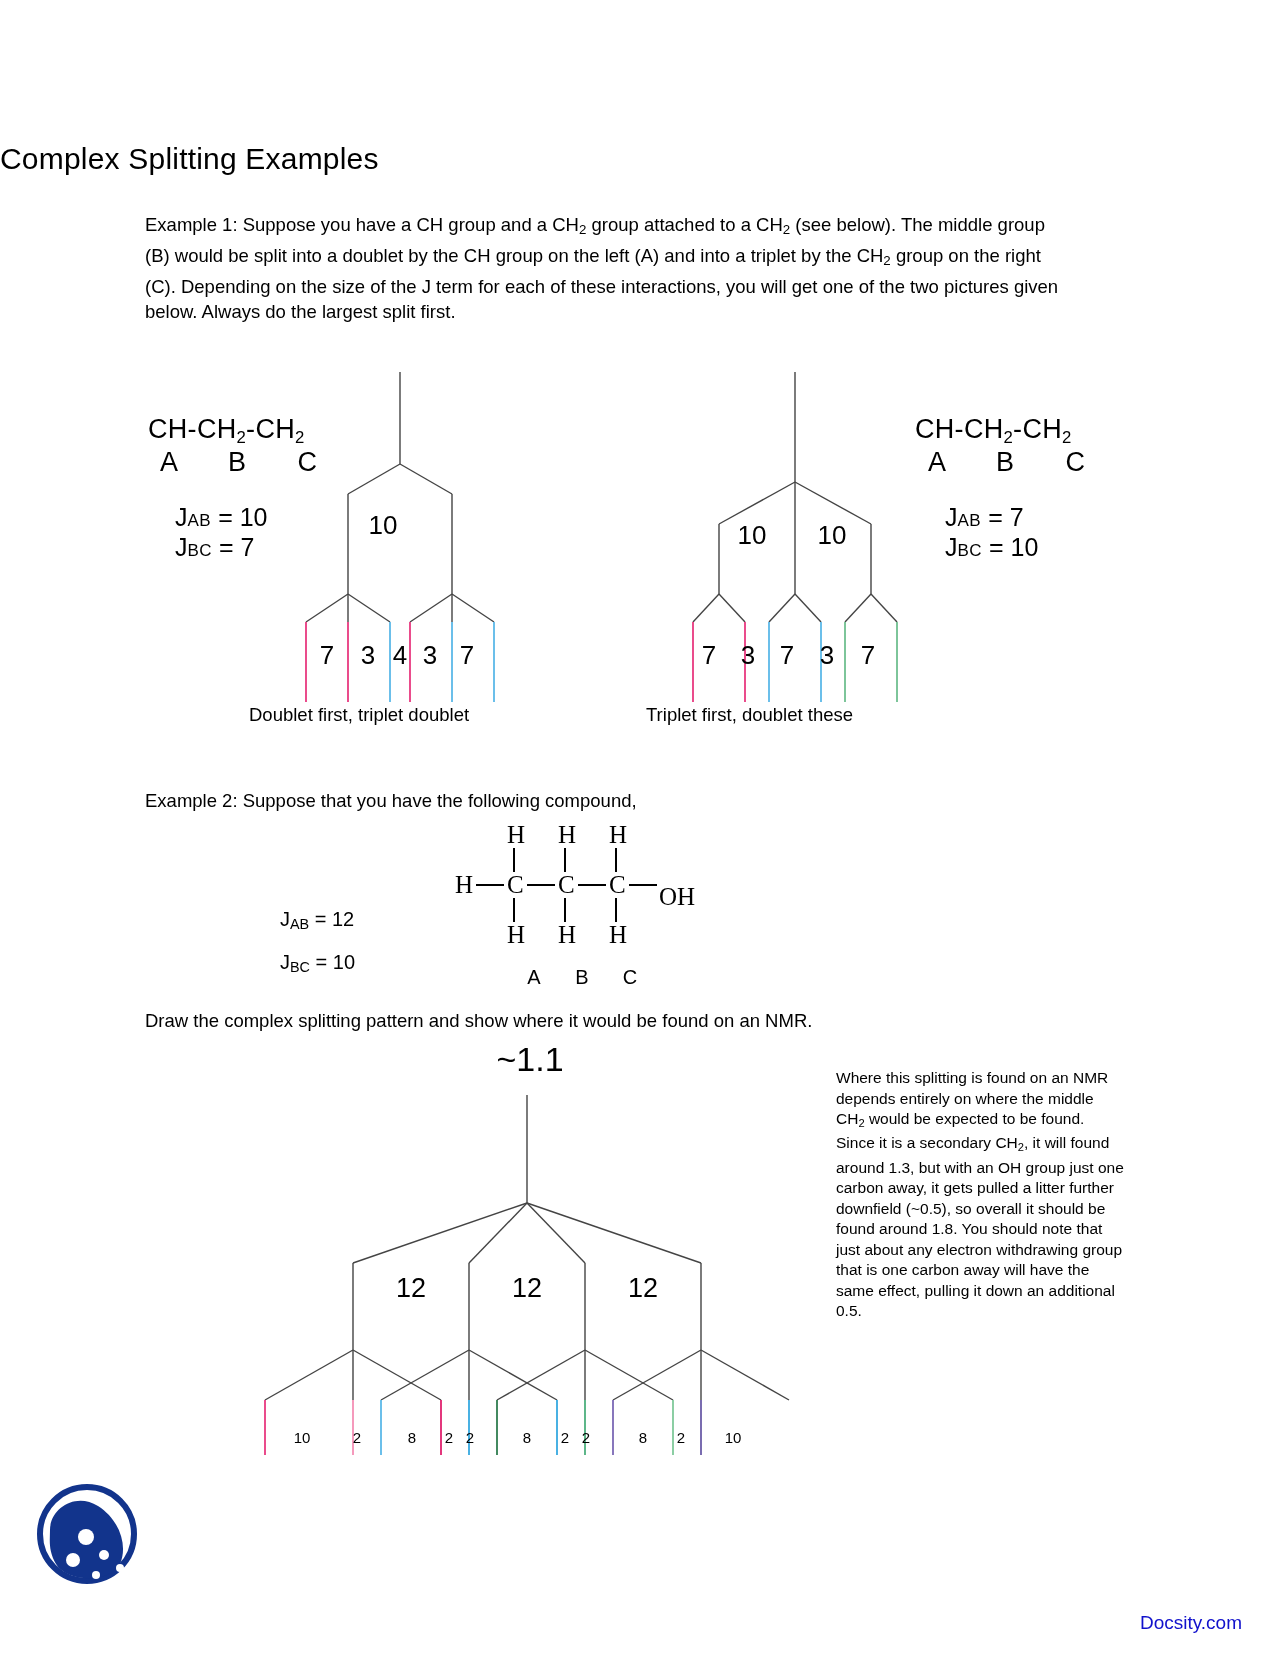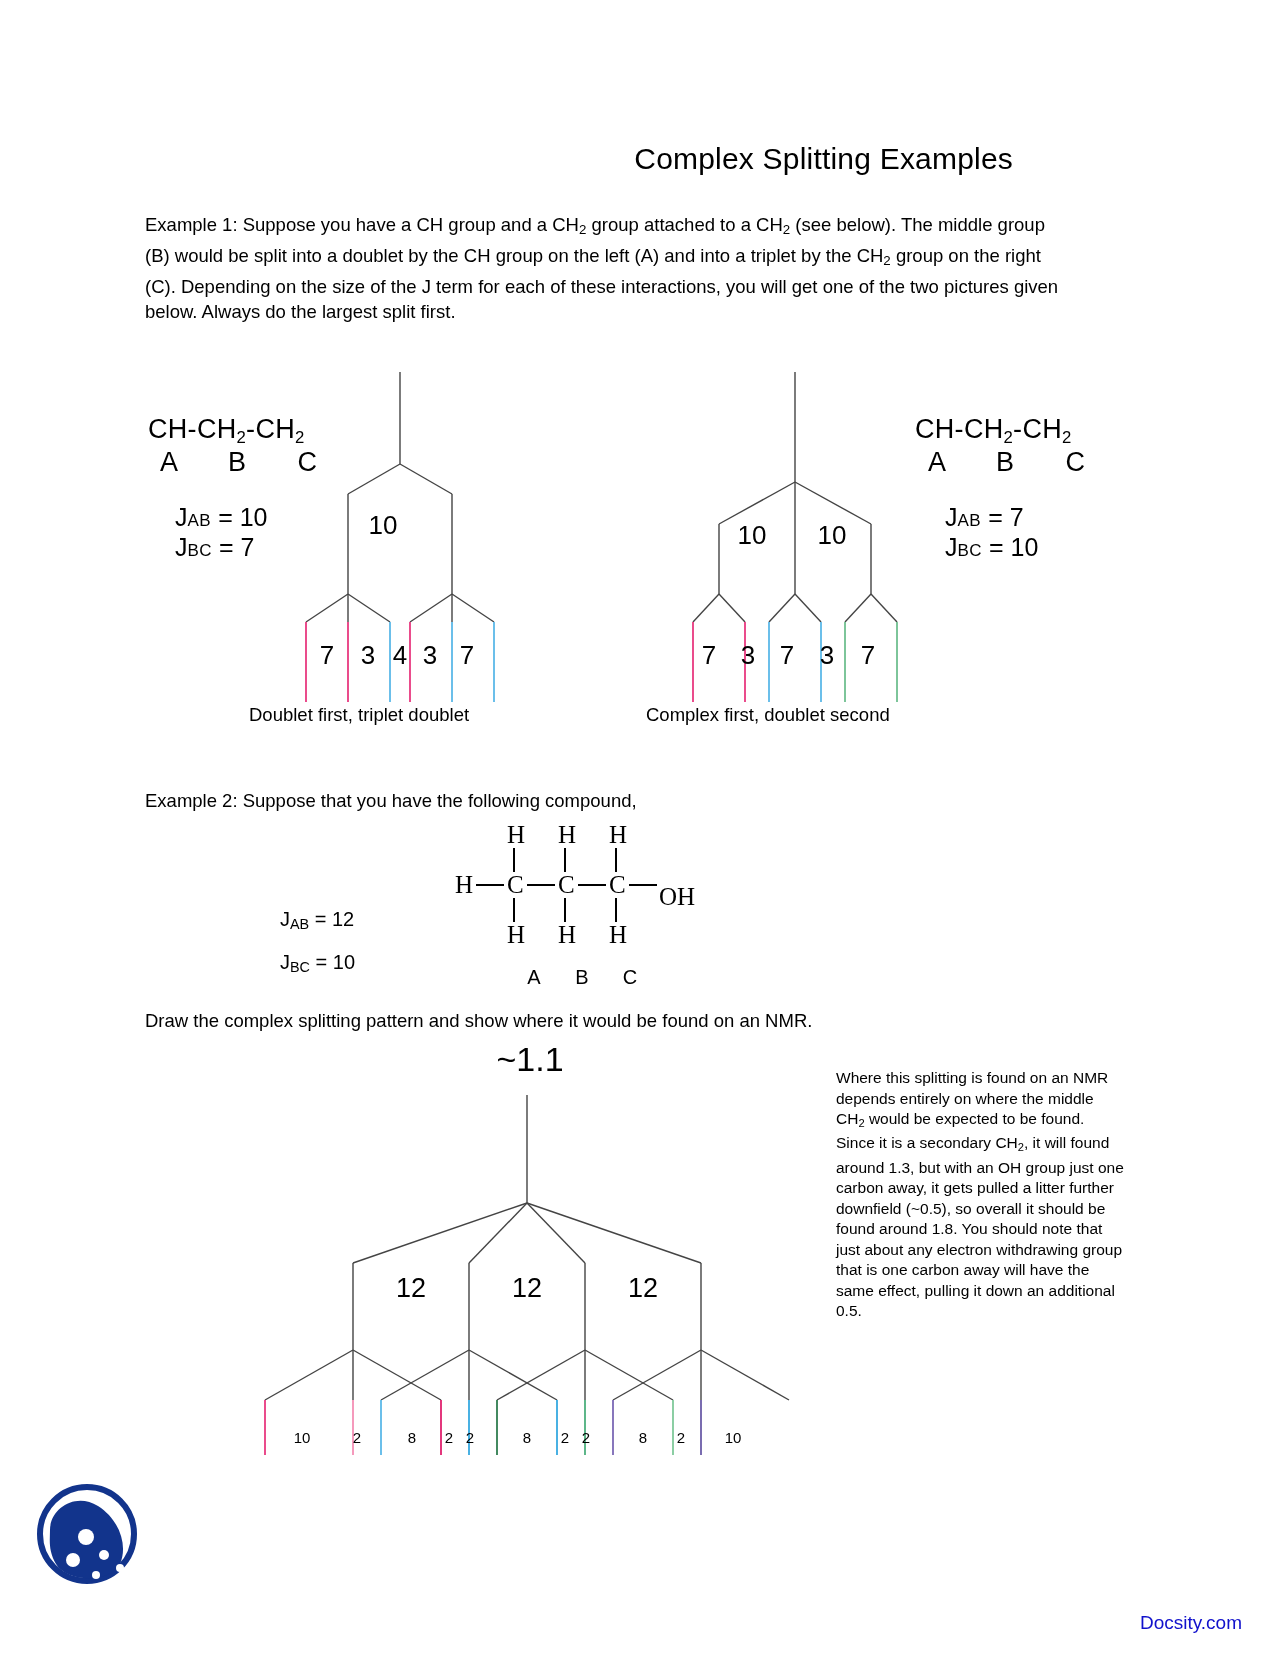--- a/index.html
+++ b/index.html
@@ -7,21 +7,21 @@
     width:1280px; height:1656px; position:relative;
     background:#ffffff;
     font-family:"Liberation Sans", sans-serif;
     color:#000;
     overflow:hidden;
   }
   .abs { position:absolute; }
 
   
   #page-title {
-    left:0; top:142px; width:1013px; text-align:right;
+    left:0; top:142px; width:1013px; text-align:left;
     font-size:30px; letter-spacing:0.2px;
   }
 
   
   .para {
     font-size:18.5px; line-height:25.5px;
   }
   #intro-para { left:145px; top:212px; width:920px; }
   #ex2-para   { left:145px; top:788px; width:900px; }
   #draw-para  { left:145px; top:1008px; width:920px; }
@@ -177,21 +177,21 @@
 <div class="abs jnum" style="left:752px; top:535px; transform:translate(-50%,-50%);">10</div>
 <div class="abs jnum" style="left:832px; top:535px; transform:translate(-50%,-50%);">10</div>
 
 <div class="abs jnum" style="left:709px; top:655px; transform:translate(-50%,-50%);">7</div>
 <div class="abs jnum" style="left:748px; top:655px; transform:translate(-50%,-50%);">3</div>
 <div class="abs jnum" style="left:787px; top:655px; transform:translate(-50%,-50%);">7</div>
 <div class="abs jnum" style="left:827px; top:655px; transform:translate(-50%,-50%);">3</div>
 <div class="abs jnum" style="left:868px; top:655px; transform:translate(-50%,-50%);">7</div>
 
 <div class="abs treecaption" id="cap-left">Doublet first, triplet doublet</div>
-<div class="abs treecaption" id="cap-right">Complex first, doublet second</div>
+<div class="abs treecaption" id="cap-right">Triplet first, doublet these</div>
 
 <div class="abs para" id="ex2-para">Example 2:  Suppose that you have the following compound,</div>
 
 <div class="abs" id="j-ex2">
   <div>J<span class="jsub">AB</span> = 12</div>
   <div>J<span class="jsub">BC</span> = 10</div>
 </div>
 
 <div class="abs" id="struct" style="width:260px;height:130px;">
 

